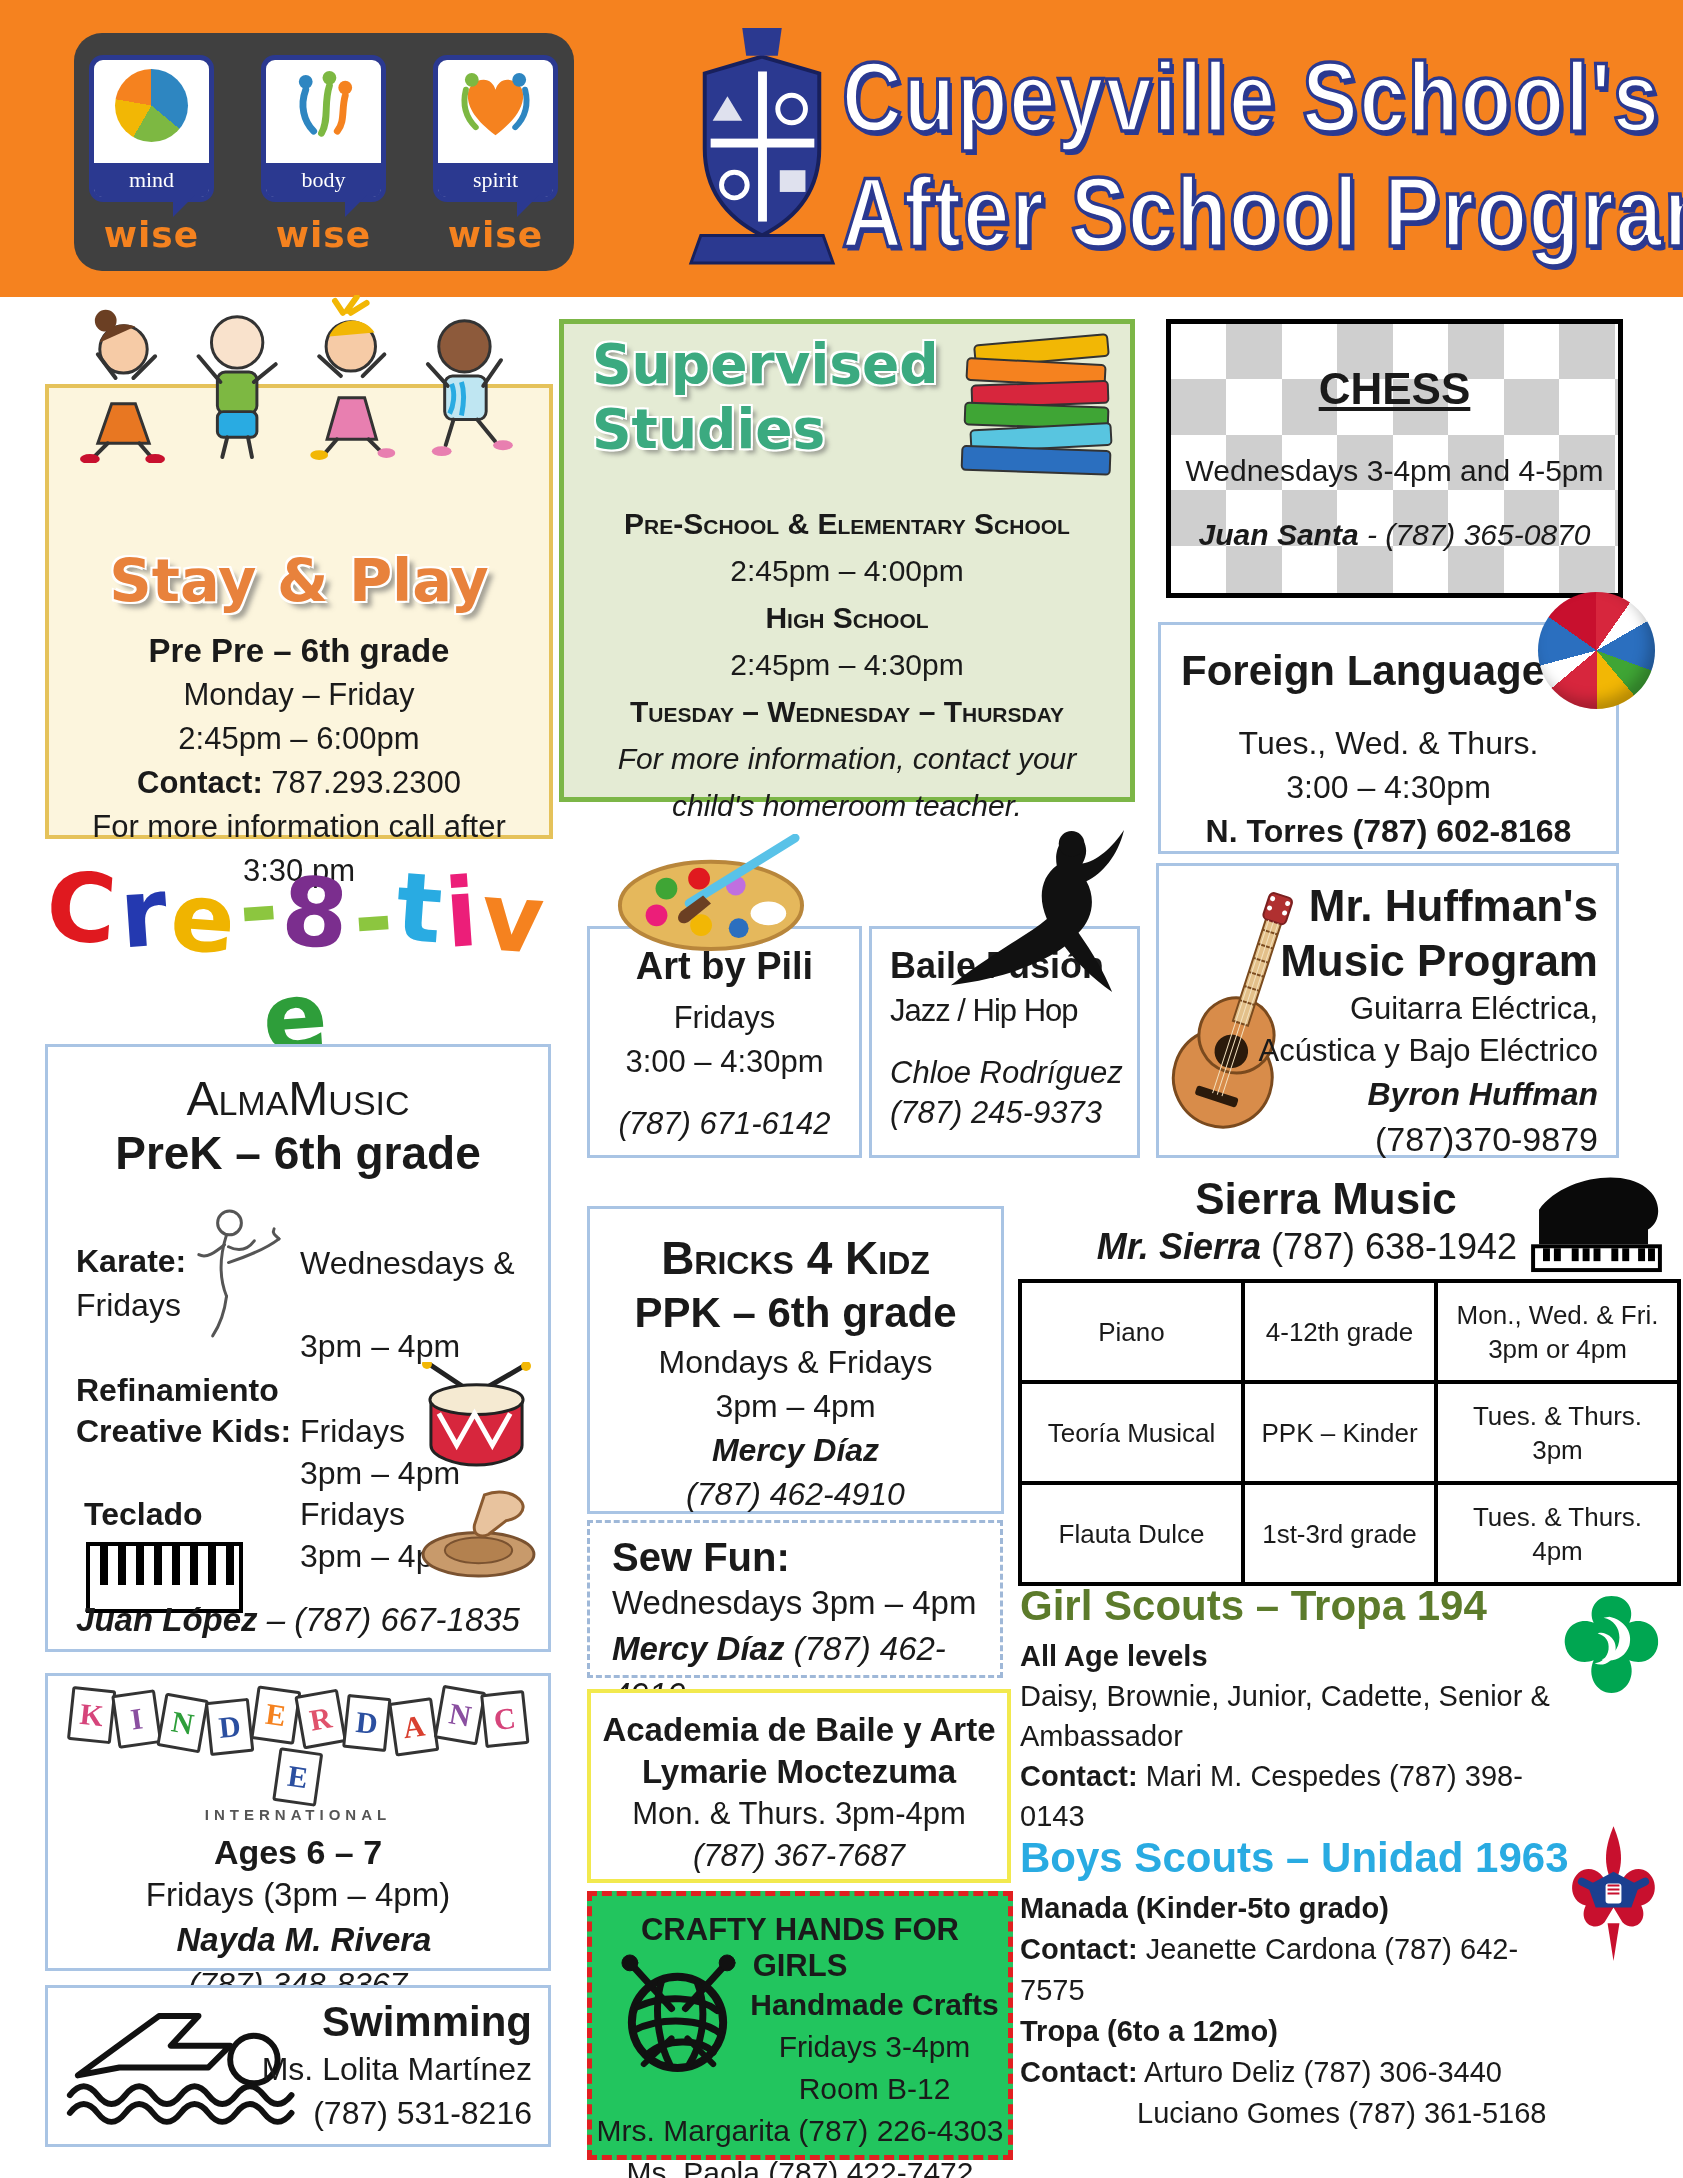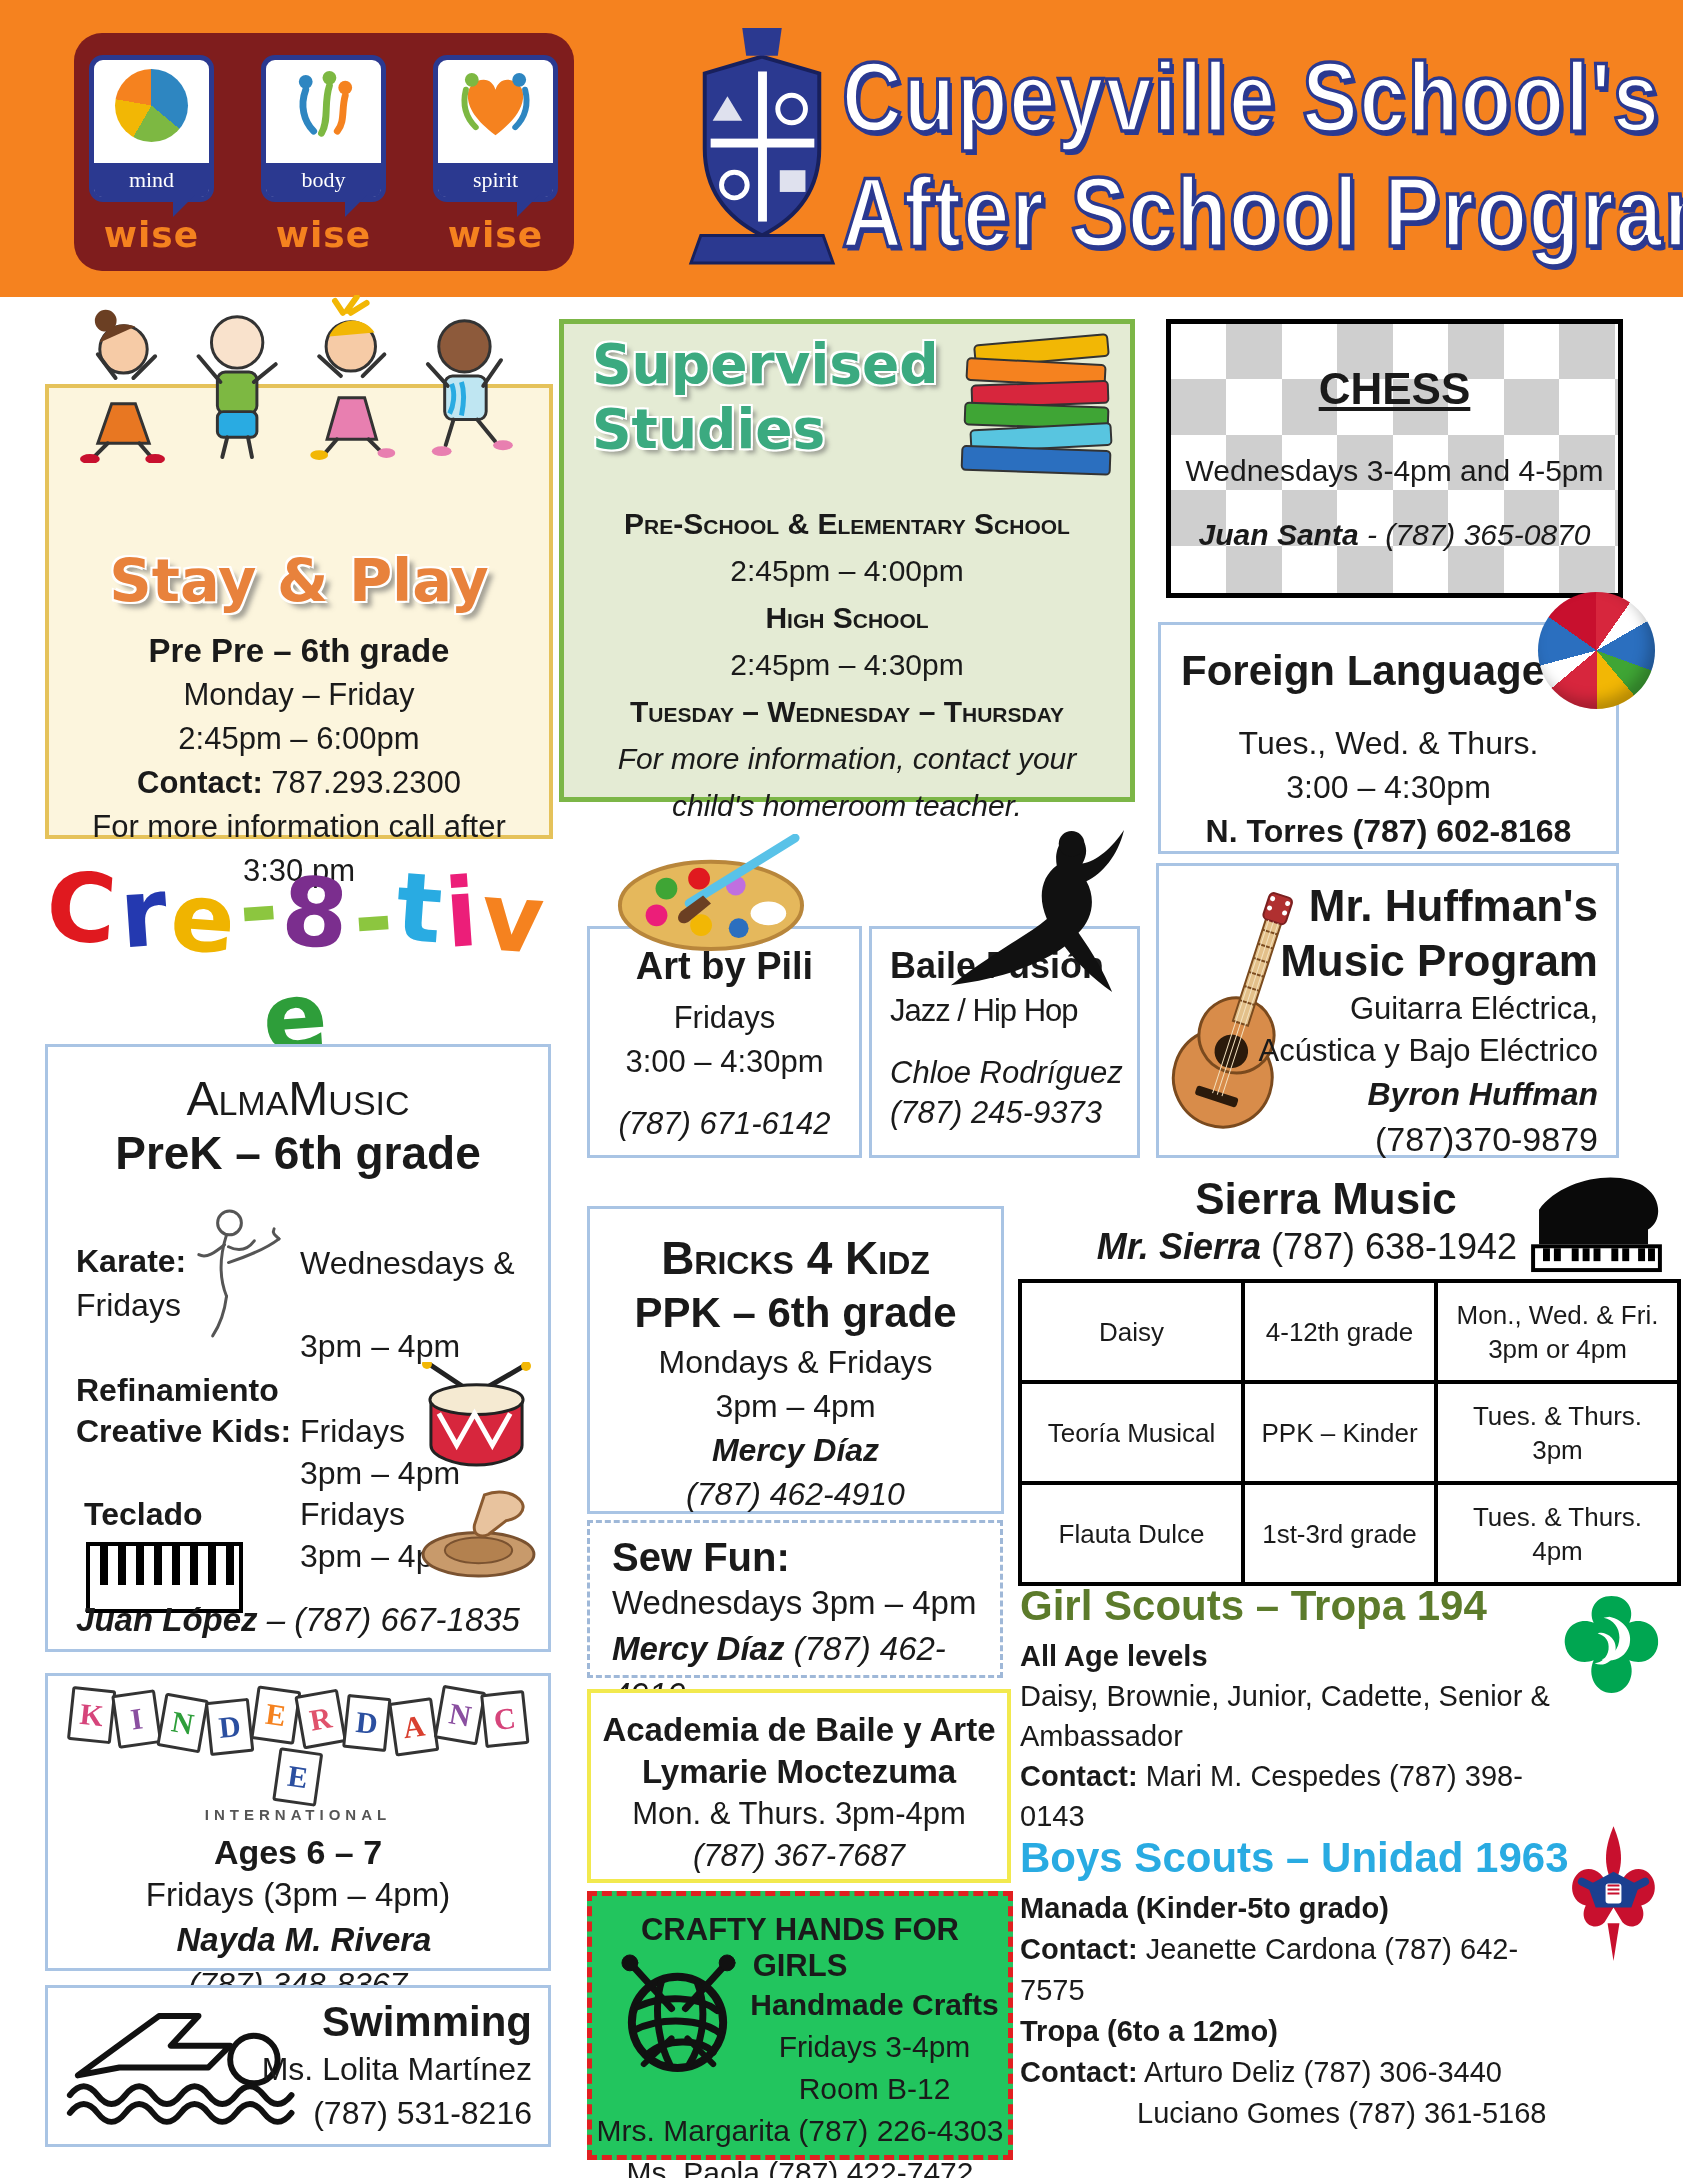--- a/index.html
+++ b/index.html
@@ -1,21 +1,21 @@
 <!DOCTYPE html>
 <html><head>
 <meta charset="utf-8">
 <style>
   html,body{margin:0;padding:0;background:#fff;}
   #flyer{position:relative;width:1683px;height:2178px;background:#fff;overflow:hidden;
          font-family:"Liberation Sans","DejaVu Sans",sans-serif;color:#1a1a1a;}
 
   
   .header-band{position:absolute;left:0;top:0;width:1683px;height:297px;background:#F5821F;}
-  .logos-card{position:absolute;left:74px;top:33px;width:500px;height:238px;background:#7f1d1d;border-radius:28px;}
+  .logos-card{position:absolute;left:74px;top:33px;width:500px;height:238px;background:#404040;border-radius:28px;}
   .wise-unit{position:absolute;top:22px;width:127px;text-align:center;}
   .wise-square{position:relative;width:115px;height:137px;margin:0 auto;border:5px solid #2B3990;border-radius:14px;background:#fff;overflow:visible;}
   .wise-iconbox{height:91px;display:flex;align-items:center;justify-content:center;}
   .wise-label{position:absolute;left:0;right:0;bottom:0;height:34px;background:#2B3990;color:#fff;
               font-size:22px;line-height:34px;border-radius:0 0 8px 8px;font-family:"Liberation Serif",serif;}
   .wise-tail{position:absolute;right:14px;bottom:-20px;width:0;height:0;border-left:22px solid #2B3990;border-bottom:22px solid transparent;}
   .wise-word{margin-top:12px;font-size:36px;font-weight:bold;color:#F5821F;letter-spacing:1px;font-family:"DejaVu Sans",sans-serif;}
   .mind-circle{width:73px;height:73px;border-radius:50%;background:conic-gradient(#2E86C1 0 130deg,#7DB842 130deg 210deg,#F2B705 210deg 280deg,#F5821F 280deg 360deg);}
   .header-title{position:absolute;left:842px;top:30px;width:792px;text-align:center;color:#fff;}
   .header-title .line{font-weight:bold;font-size:83px;line-height:115px;letter-spacing:2px;
@@ -342,21 +342,21 @@
         <rect x="67" y="79" width="7" height="13"></rect>
       <rect x="85" y="79" width="7" height="13"></rect>
         <rect x="96" y="79" width="7" height="13"></rect>
       <rect x="112" y="79" width="7" height="13"></rect>
         <rect x="122" y="79" width="7" height="13"></rect>
     </g>
   </svg>
   <table class="sierra-table">
     <tbody>
         <tr>
-      <td class="c1">Daisy</td>
+      <td class="c1">Piano</td>
       <td class="c2">4-12th grade</td>
       <td class="c3">
             <div>Mon., Wed. &amp; Fri.</div>
             <div>3pm or 4pm</div>
           </td>
     </tr>
     <tr>
       <td class="c1">Teoría Musical</td>
       <td class="c2">PPK – Kinder</td>
       <td class="c3">

